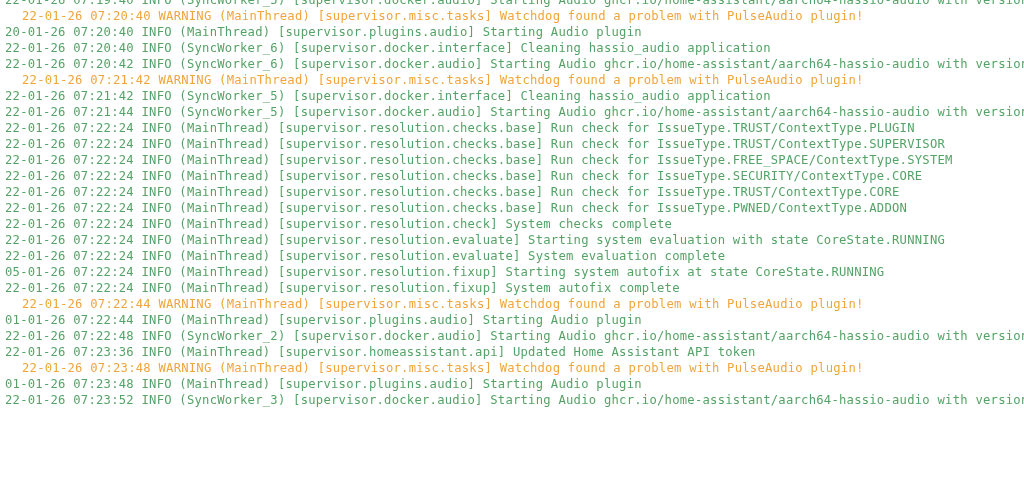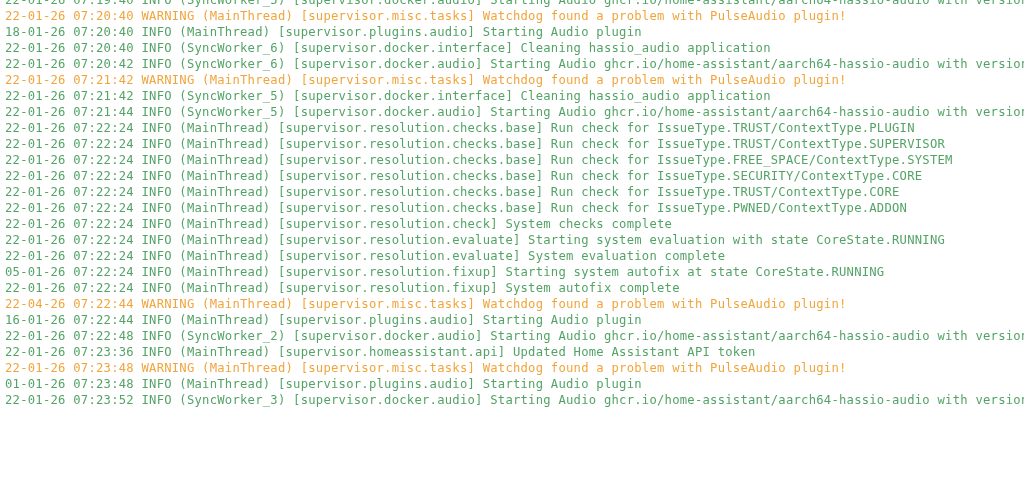--- a/index.html
+++ b/index.html
@@ -35,47 +35,47 @@
     height: 16px;
     line-height: 16px;
     font-size: 12.2px;
     letter-spacing: 0.02em;
     white-space: pre;
     padding-left: 5px;
     overflow: hidden;
     text-overflow: clip;
   }
   .log-line.level-info    { color: #54a366; }
-  .log-line.level-warning { color: #f0a53c; }
+  .log-line.level-warning { color: #f0a53c; margin-left: 17px; }
 </style>
 </head>
 <body>
 
 <div id="log-viewport">
   <ul id="log-list">
       <li class="log-line level-info">22-01-26 07:19:40 INFO (SyncWorker_5) [supervisor.docker.audio] Starting Audio ghcr.io/home-assistant/aarch64-hassio-audio with version 2021.07.0 - 172.30.32.4</li>
       <li class="log-line level-warning">22-01-26 07:20:40 WARNING (MainThread) [supervisor.misc.tasks] Watchdog found a problem with PulseAudio plugin!</li>
-      <li class="log-line level-info">18-01-26 07:20:40 INFO (MainThread) [supervisor.plugins.audio] Starting Audio plugin</li>
+      <li class="log-line level-info">20-01-26 07:20:40 INFO (MainThread) [supervisor.plugins.audio] Starting Audio plugin</li>
       <li class="log-line level-info">22-01-26 07:20:40 INFO (SyncWorker_6) [supervisor.docker.interface] Cleaning hassio_audio application</li>
       <li class="log-line level-info">22-01-26 07:20:42 INFO (SyncWorker_6) [supervisor.docker.audio] Starting Audio ghcr.io/home-assistant/aarch64-hassio-audio with version 2021.07.0 - 172.30.32.4</li>
       <li class="log-line level-warning">22-01-26 07:21:42 WARNING (MainThread) [supervisor.misc.tasks] Watchdog found a problem with PulseAudio plugin!</li>
       <li class="log-line level-info">22-01-26 07:21:42 INFO (SyncWorker_5) [supervisor.docker.interface] Cleaning hassio_audio application</li>
       <li class="log-line level-info">22-01-26 07:21:44 INFO (SyncWorker_5) [supervisor.docker.audio] Starting Audio ghcr.io/home-assistant/aarch64-hassio-audio with version 2021.07.0 - 172.30.32.4</li>
       <li class="log-line level-info">22-01-26 07:22:24 INFO (MainThread) [supervisor.resolution.checks.base] Run check for IssueType.TRUST/ContextType.PLUGIN</li>
       <li class="log-line level-info">22-01-26 07:22:24 INFO (MainThread) [supervisor.resolution.checks.base] Run check for IssueType.TRUST/ContextType.SUPERVISOR</li>
       <li class="log-line level-info">22-01-26 07:22:24 INFO (MainThread) [supervisor.resolution.checks.base] Run check for IssueType.FREE_SPACE/ContextType.SYSTEM</li>
       <li class="log-line level-info">22-01-26 07:22:24 INFO (MainThread) [supervisor.resolution.checks.base] Run check for IssueType.SECURITY/ContextType.CORE</li>
       <li class="log-line level-info">22-01-26 07:22:24 INFO (MainThread) [supervisor.resolution.checks.base] Run check for IssueType.TRUST/ContextType.CORE</li>
       <li class="log-line level-info">22-01-26 07:22:24 INFO (MainThread) [supervisor.resolution.checks.base] Run check for IssueType.PWNED/ContextType.ADDON</li>
       <li class="log-line level-info">22-01-26 07:22:24 INFO (MainThread) [supervisor.resolution.check] System checks complete</li>
       <li class="log-line level-info">22-01-26 07:22:24 INFO (MainThread) [supervisor.resolution.evaluate] Starting system evaluation with state CoreState.RUNNING</li>
       <li class="log-line level-info">22-01-26 07:22:24 INFO (MainThread) [supervisor.resolution.evaluate] System evaluation complete</li>
       <li class="log-line level-info">05-01-26 07:22:24 INFO (MainThread) [supervisor.resolution.fixup] Starting system autofix at state CoreState.RUNNING</li>
       <li class="log-line level-info">22-01-26 07:22:24 INFO (MainThread) [supervisor.resolution.fixup] System autofix complete</li>
-      <li class="log-line level-warning">22-04-26 07:22:44 WARNING (MainThread) [supervisor.misc.tasks] Watchdog found a problem with PulseAudio plugin!</li>
-      <li class="log-line level-info">16-01-26 07:22:44 INFO (MainThread) [supervisor.plugins.audio] Starting Audio plugin</li>
+      <li class="log-line level-warning">22-01-26 07:22:44 WARNING (MainThread) [supervisor.misc.tasks] Watchdog found a problem with PulseAudio plugin!</li>
+      <li class="log-line level-info">01-01-26 07:22:44 INFO (MainThread) [supervisor.plugins.audio] Starting Audio plugin</li>
       <li class="log-line level-info">22-01-26 07:22:48 INFO (SyncWorker_2) [supervisor.docker.audio] Starting Audio ghcr.io/home-assistant/aarch64-hassio-audio with version 2021.07.0 - 172.30.32.4</li>
       <li class="log-line level-info">22-01-26 07:23:36 INFO (MainThread) [supervisor.homeassistant.api] Updated Home Assistant API token</li>
       <li class="log-line level-warning">22-01-26 07:23:48 WARNING (MainThread) [supervisor.misc.tasks] Watchdog found a problem with PulseAudio plugin!</li>
       <li class="log-line level-info">01-01-26 07:23:48 INFO (MainThread) [supervisor.plugins.audio] Starting Audio plugin</li>
       <li class="log-line level-info">22-01-26 07:23:52 INFO (SyncWorker_3) [supervisor.docker.audio] Starting Audio ghcr.io/home-assistant/aarch64-hassio-audio with version 2021.07.0 - 172.30.32.4</li>
     </ul>
 </div>
 
 </body></html>

